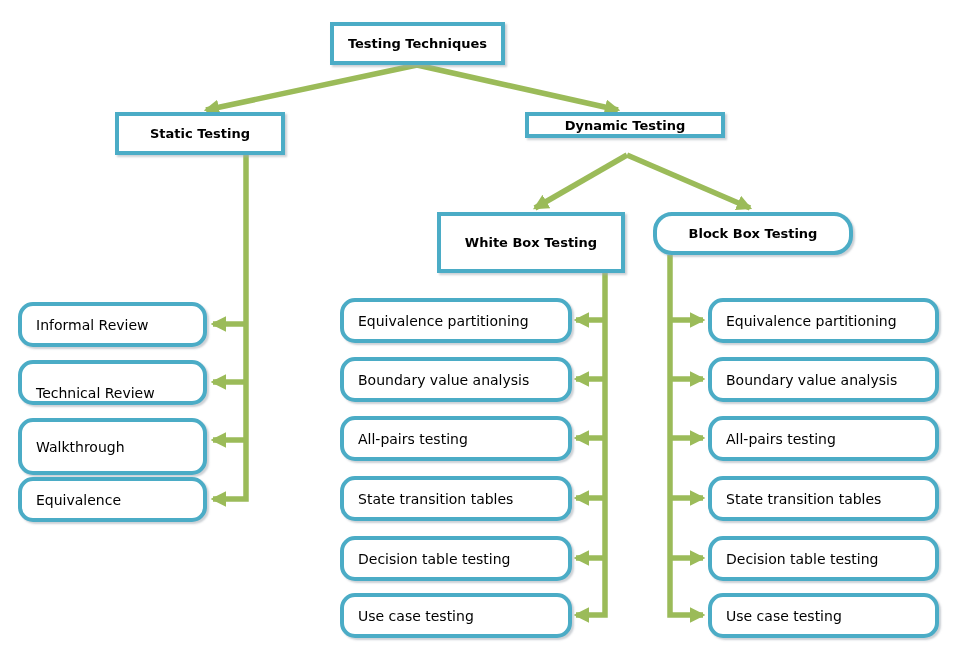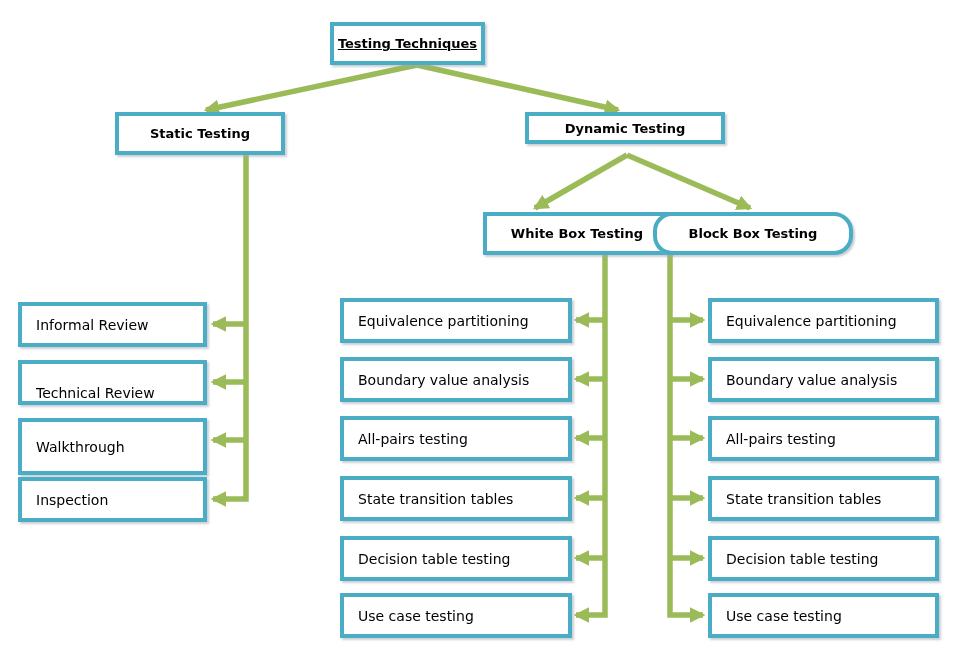--- a/index.html
+++ b/index.html
@@ -43,20 +43,21 @@
   .node.head {
     justify-content: center;
     font-weight: bold;
     font-size: 13px;
     text-align: center;
   }
   .node.leaf {
     justify-content: flex-start;
     font-size: 14px;
     padding-left: 14px;
+    border-radius: 15px;
   }
 </style>
 </head>
 <body>
 
 <div class="canvas">
 
   <svg class="connectors" width="961" height="659" viewBox="0 0 961 659" aria-hidden="true">
     <defs>
       <marker id="arw" viewBox="0 0 10 10" refX="8.5" refY="5" markerWidth="2.8" markerHeight="2.8" orient="auto">
@@ -83,47 +84,47 @@
     <line x1="605" y1="558" x2="576" y2="558" marker-end="url(#arw)"></line>
 
     <polyline points="670,255 670,615 703,615" marker-end="url(#arw)"></polyline>
     <line x1="670" y1="320" x2="703" y2="320" marker-end="url(#arw)"></line>
     <line x1="670" y1="379" x2="703" y2="379" marker-end="url(#arw)"></line>
     <line x1="670" y1="438" x2="703" y2="438" marker-end="url(#arw)"></line>
     <line x1="670" y1="498" x2="703" y2="498" marker-end="url(#arw)"></line>
     <line x1="670" y1="558" x2="703" y2="558" marker-end="url(#arw)"></line>
   </svg>
 
-  <div class="node head" style="left:330px;top:22px;width:155px;height:43px;text-decoration:underline;">
+  <div class="node head" style="left:330px;top:22px;width:175px;height:43px;">
     <span>Testing Techniques</span>
   </div>
   <div class="node head" style="left:115px;top:112px;width:170px;height:43px;">
     <span>Static Testing</span>
   </div>
-  <div class="node head" style="left:525px;top:112px;width:200px;height:32px;">
+  <div class="node head" style="left:525px;top:112px;width:200px;height:26px;">
     <span>Dynamic Testing</span>
   </div>
-  <div class="node head" style="left:437px;top:212px;width:188px;height:43px;margin-left:46px;">
+  <div class="node head" style="left:437px;top:212px;width:188px;height:61px;">
     <span>White Box Testing</span>
   </div>
   <div class="node head" style="left:653px;top:212px;width:200px;height:43px;border-radius:19px;">
     <span>Block Box Testing</span>
   </div>
 
   <div class="node leaf" style="left:18px;top:302px;width:189px;height:45px;">
     <span>Informal Review</span>
   </div>
   <div class="node leaf" style="left:18px;top:360px;width:189px;height:45px;align-items:flex-end;">
     <span>Technical Review</span>
   </div>
   <div class="node leaf" style="left:18px;top:418px;width:189px;height:57px;">
     <span>Walkthrough</span>
   </div>
   <div class="node leaf" style="left:18px;top:477px;width:189px;height:45px;">
-    <span>Inspection</span>
+    <span>Equivalence</span>
   </div>
 
   <div class="node leaf" style="left:340px;top:298px;width:232px;height:45px;">
     <span>Equivalence partitioning</span>
   </div>
   <div class="node leaf" style="left:340px;top:357px;width:232px;height:45px;">
     <span>Boundary value analysis</span>
   </div>
   <div class="node leaf" style="left:340px;top:416px;width:232px;height:45px;">
     <span>All-pairs testing</span>

